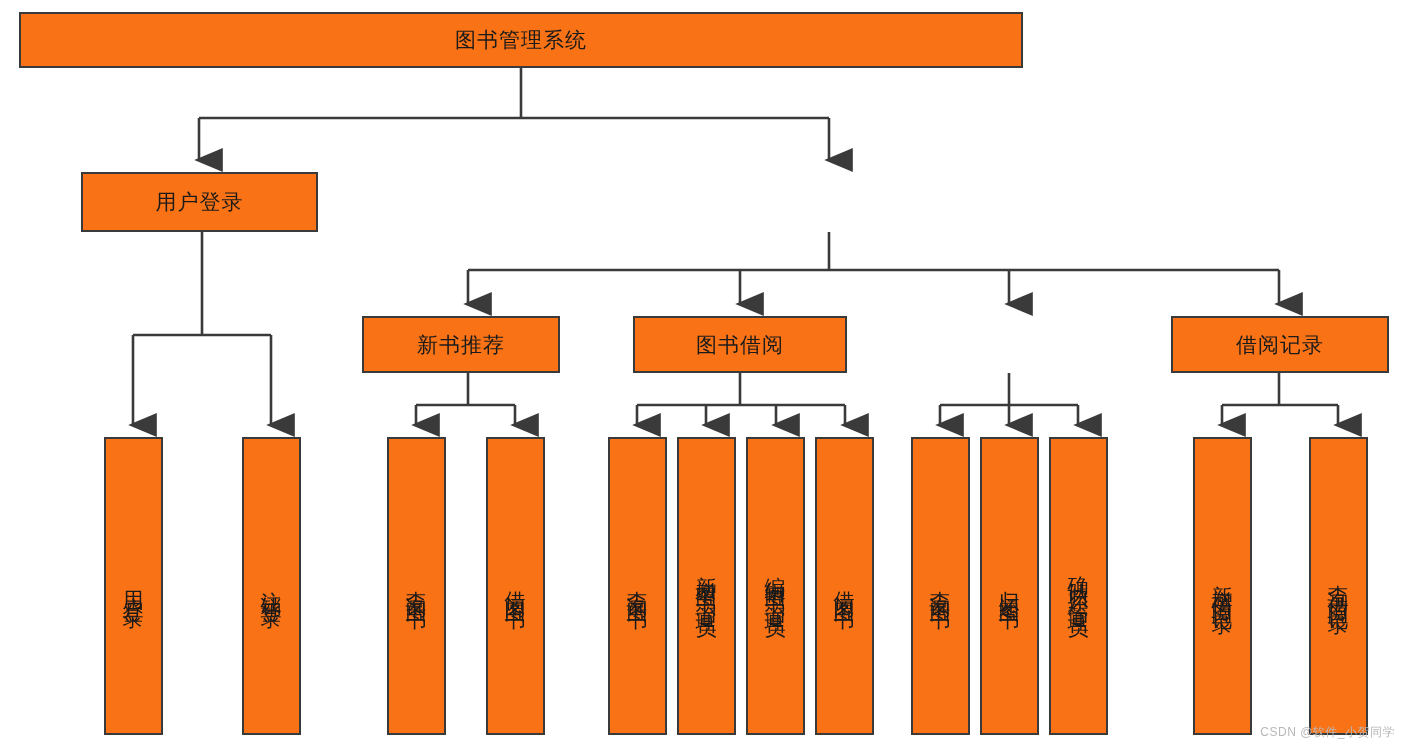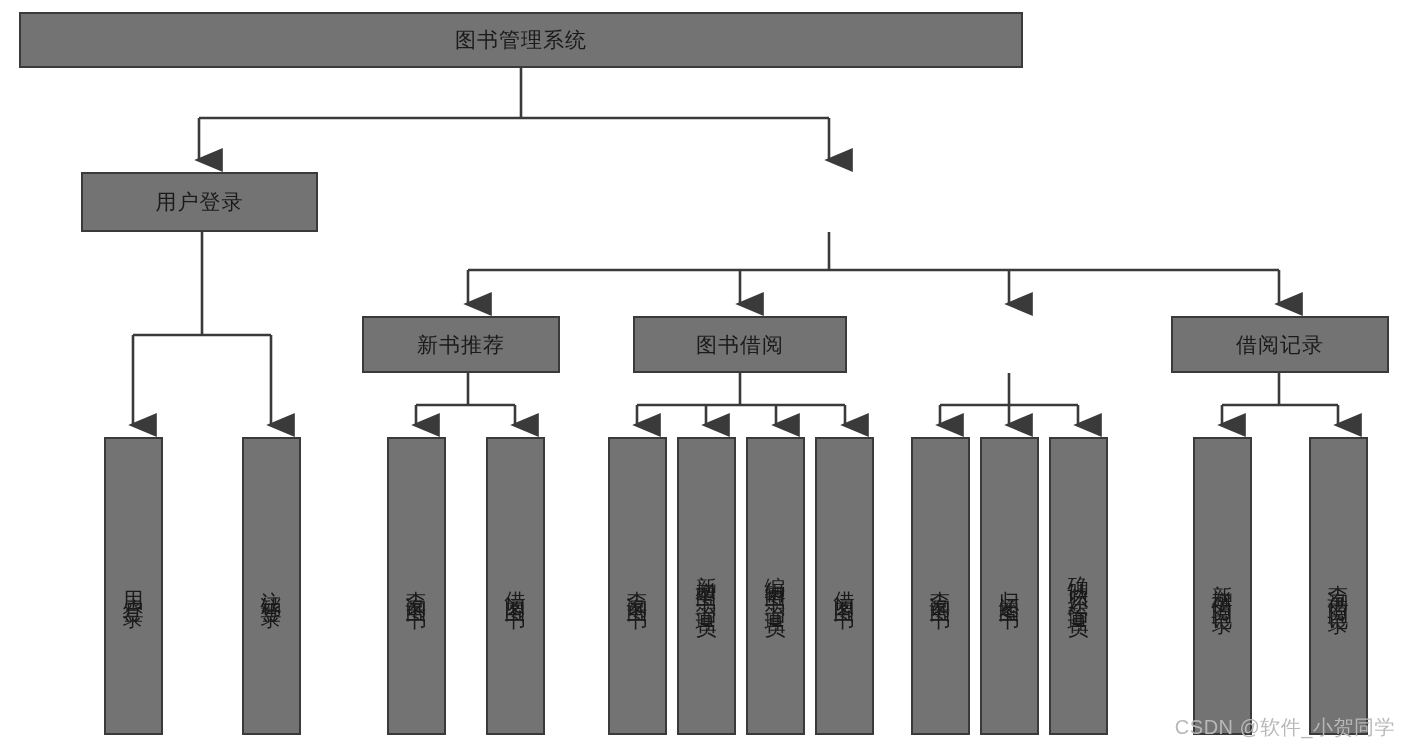--- a/index.html
+++ b/index.html
@@ -20,21 +20,21 @@
   #wires {
     position: absolute;
     left: 0;
     top: 0;
     width: 1405px;
     height: 747px;
   }
   .node {
     position: absolute;
     box-sizing: border-box;
-    background: #737373;
+    background: #f97316;
     border: 2px solid #3a3a3a;
     display: flex;
     align-items: center;
     justify-content: center;
     color: #1a1a1a;
   }
   .node-h {
     font-size: 21px;
     letter-spacing: 1px;
     white-space: nowrap;
@@ -47,21 +47,21 @@
     text-orientation: upright;
     letter-spacing: 6px;
     line-height: 1;
     white-space: nowrap;
     display: block;
   }
   #watermark {
     position: absolute;
     right: 10px;
     bottom: 6px;
-    font-size: 20px;
+    font-size: 12px;
     color: #b8b8b8;
     white-space: nowrap;
     letter-spacing: 0.5px;
   }
 </style>
 </head>
 <body>
 
 <div id="canvas">
 

